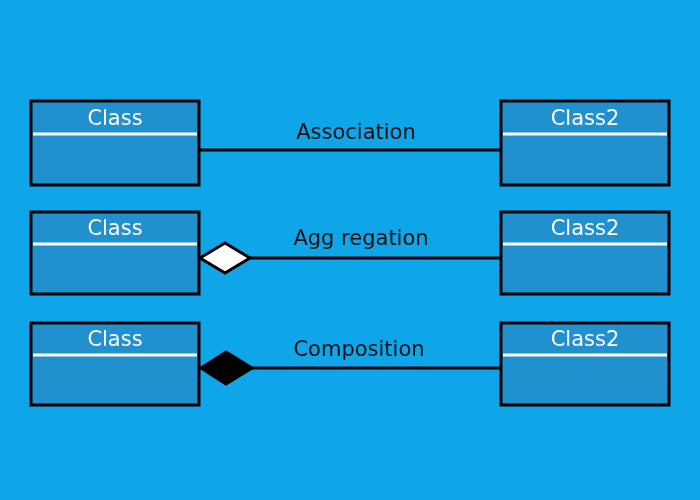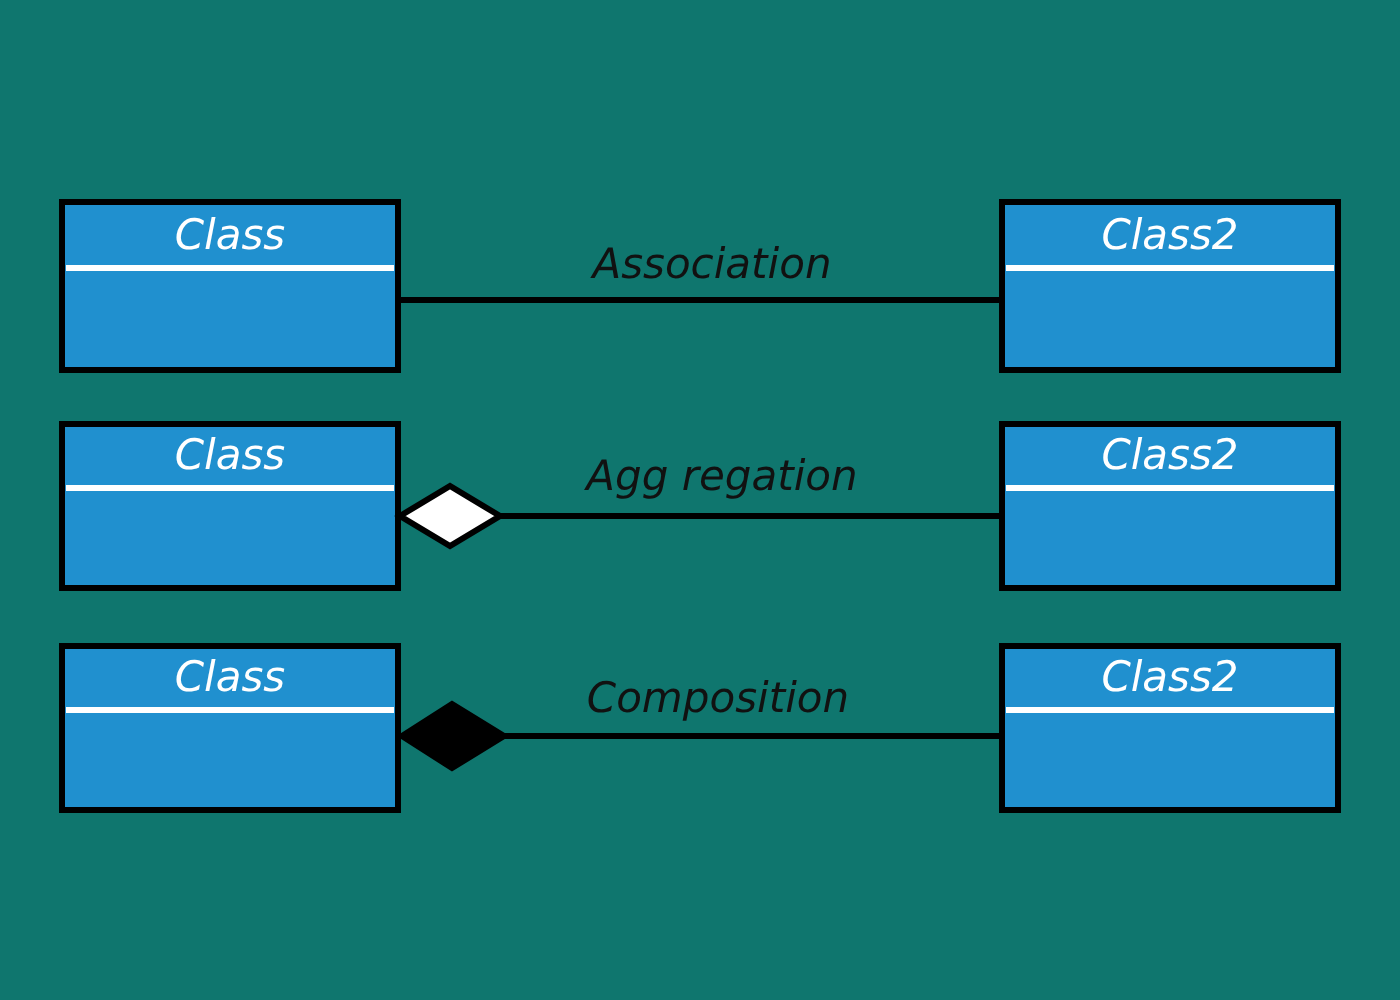--- a/index.html
+++ b/index.html
@@ -63,21 +63,21 @@
   }
   .diamond-filled {
     fill: #000000;
     stroke: #000000;
     stroke-width: 3;
   }
 </style>
 </head>
 <body>
 
-<div id="canvas" style="background: #0f766e; font-style: italic;">
+<div id="canvas" style="background: #0ea5e9;">
   <svg class="diagram-svg" viewBox="0 0 700 500" xmlns="http://www.w3.org/2000/svg">
 
     <g>
 
       <line class="connector-line" x1="200" y1="150" x2="501" y2="150" stroke="#000000"></line>
 
       <g>
         <rect class="class-box-rect" x="31" y="101" width="168" height="84" style="fill:#2090cf" fill="#2090cf" stroke="#000000"></rect>
         <line class="class-divider" x1="33" y1="134" x2="197" y2="134" stroke="#ffffff"></line>
         <text class="class-title" x="115" y="119" fill="#ffffff">Class</text>

